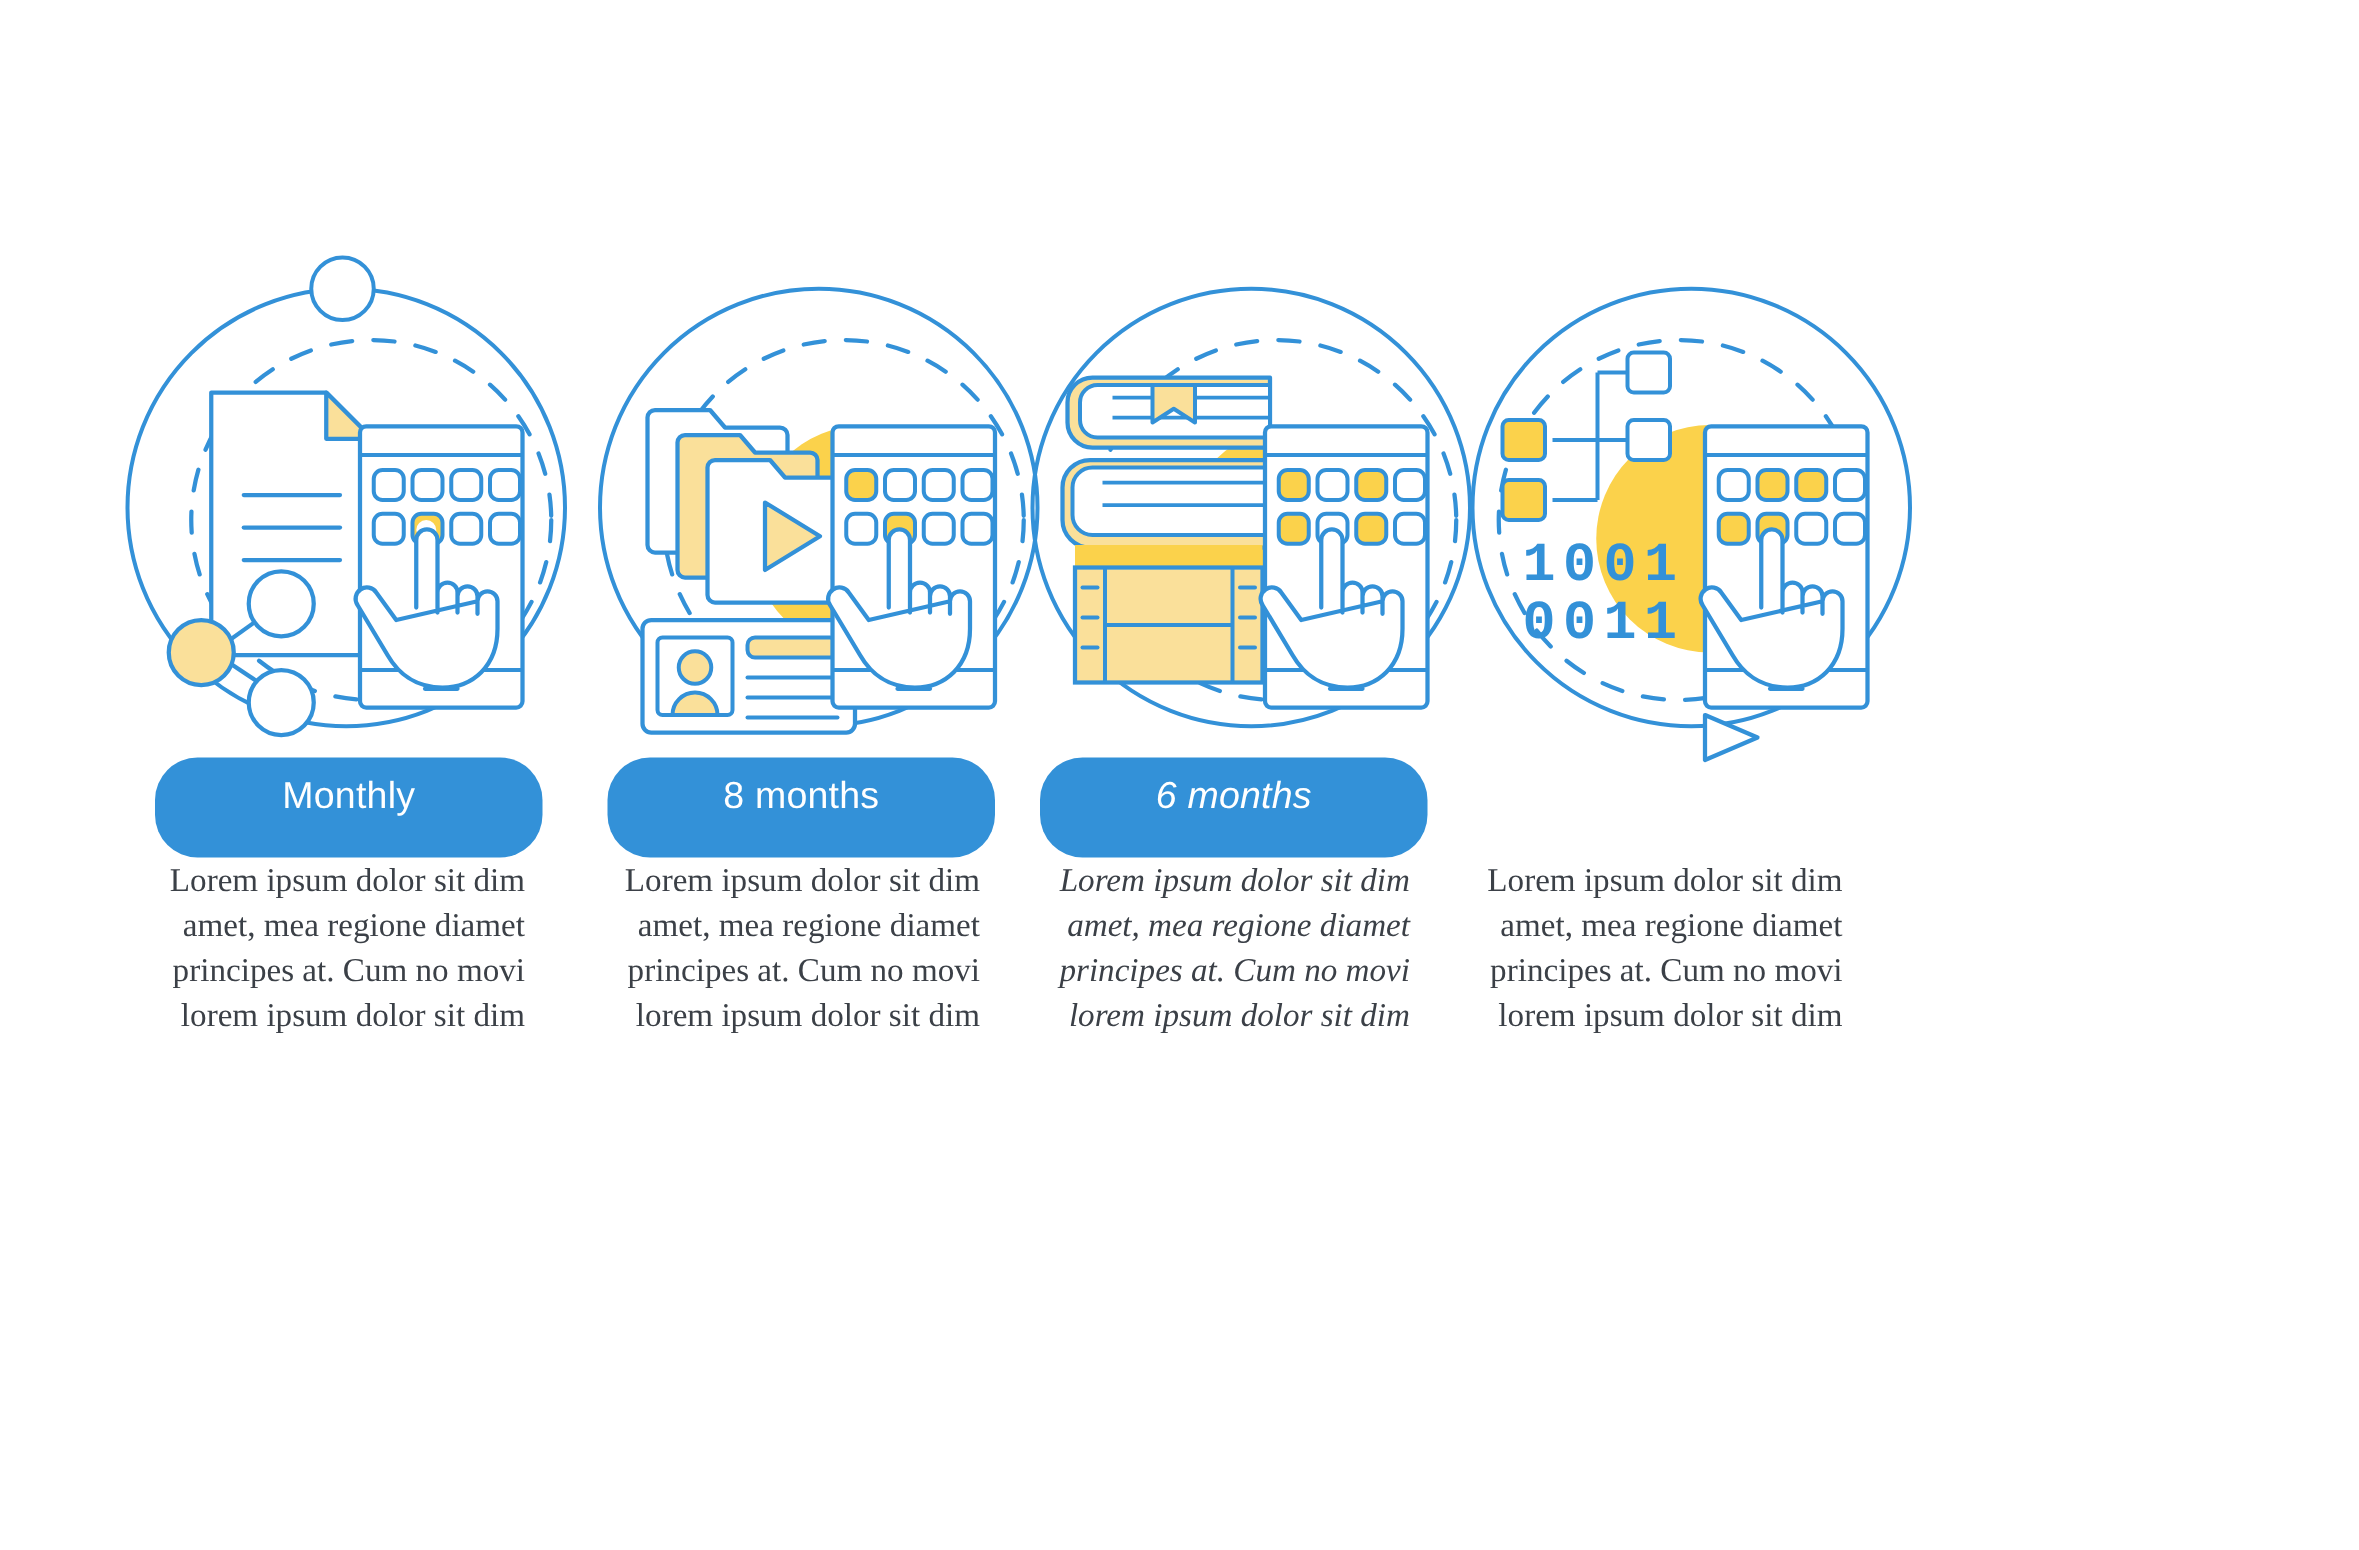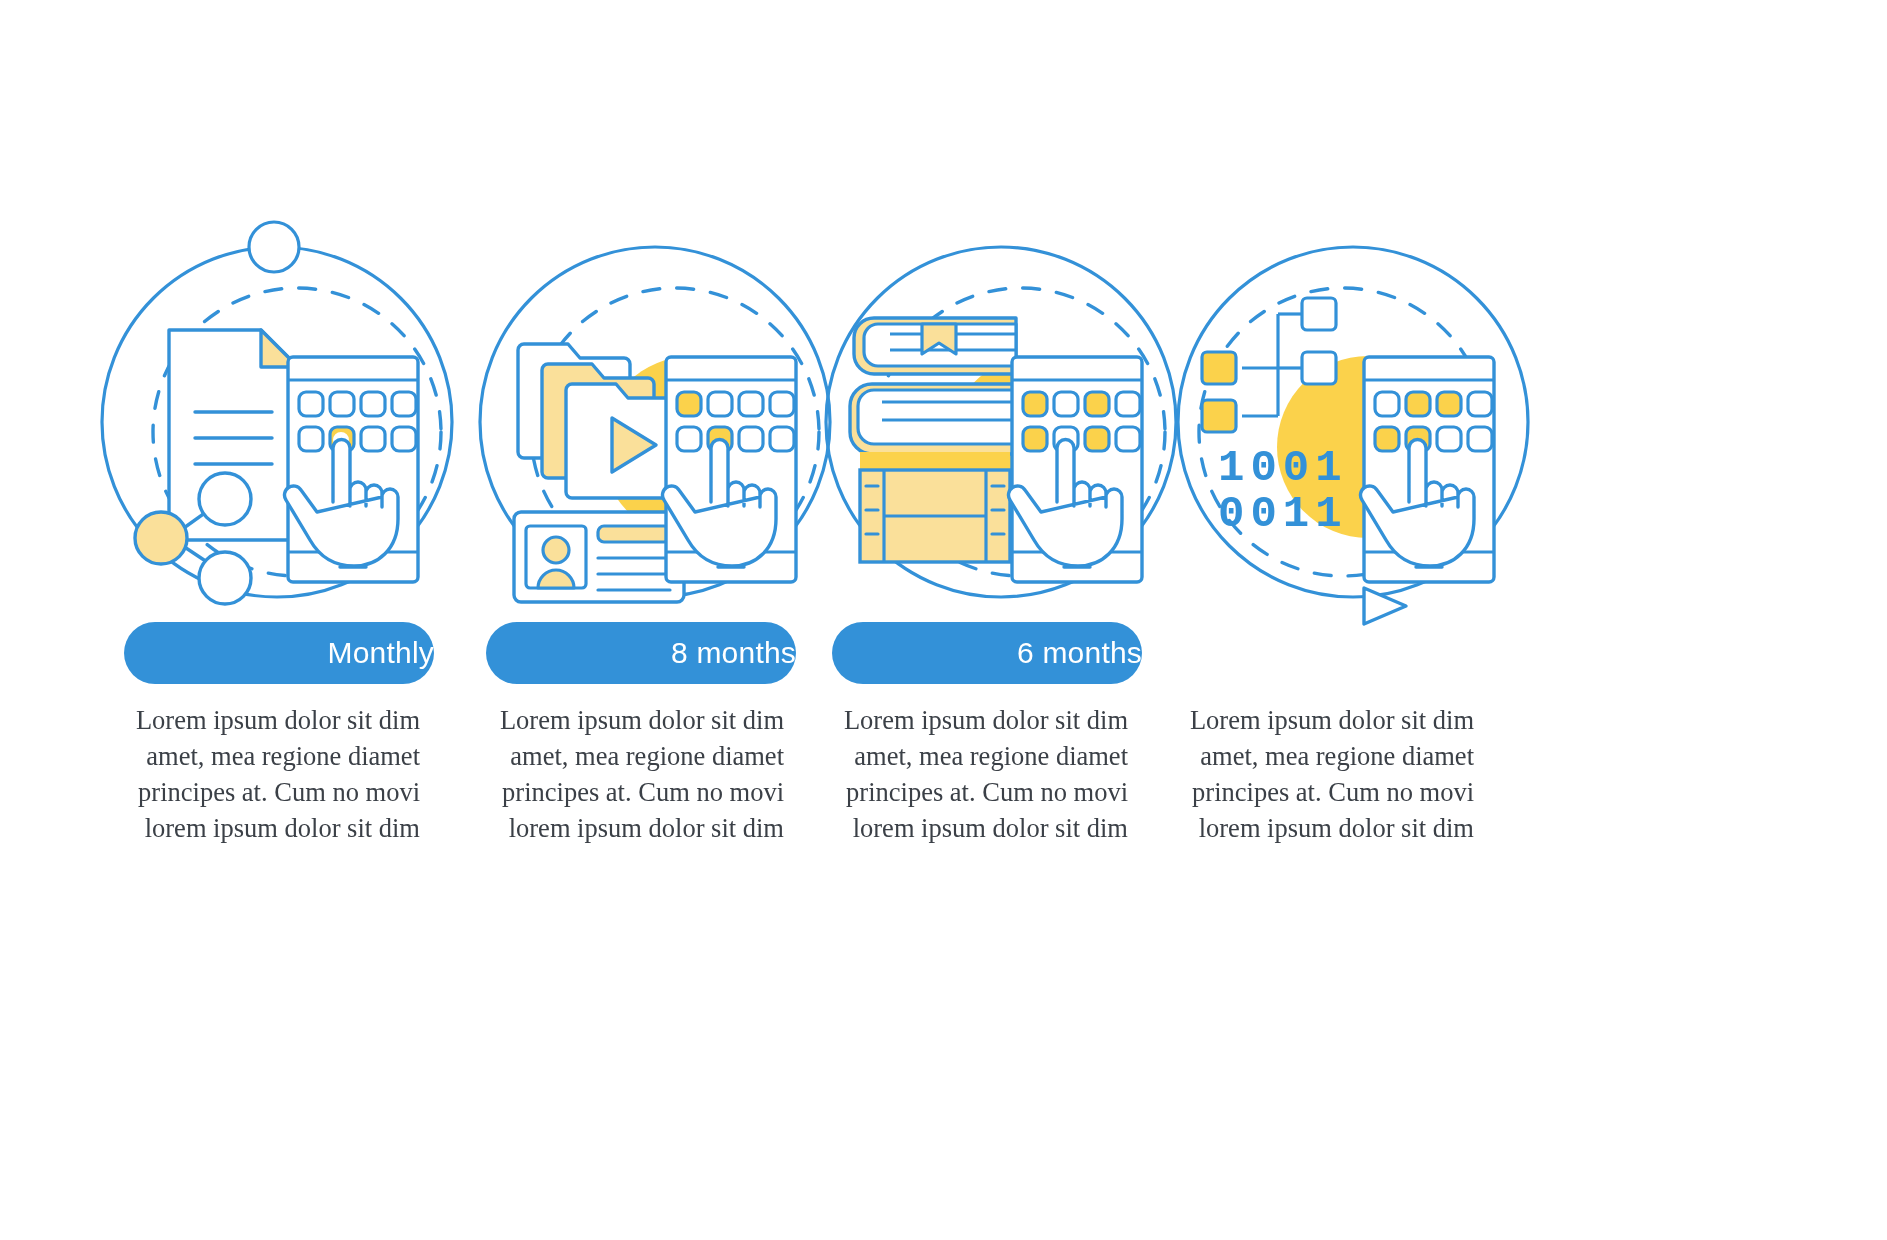--- a/index.html
+++ b/index.html
@@ -25,47 +25,47 @@
   .steps-row {
     position: absolute;
     left: 0;
     top: 0;
     width: 1887px;
     height: 1240px;
   }
 
   .step {
     position: absolute;
-    top: 240px;
+    top: 224px;
     width: 440px;
     height: 760px;
   }
   .step-0 { left: 92px; }
   .step-1 { left: 470px; }
-  .step-2 { left: 816px; }
+  .step-2 { left: 816px; font-style: italic; }
   .step-3 { left: 1168px; }
 
   .icon-stage {
     position: relative;
     width: 440px;
     height: 420px;
   }
 
   .pill {
     position: absolute;
     top: 382px;
     left: 32px;
     width: 310px;
-    height: 62px;
+    height: 80px;
     background: #3391d8;
     border-radius: 34px;
     color: #ffffff;
     font-size: 30px;
     line-height: 62px;
-    text-align: right;
+    text-align: center;
     letter-spacing: 0.2px;
     font-family: "Liberation Sans", sans-serif;
   }
   .step-1 .pill, .step-2 .pill { left: 16px; }
   .step-3 .pill { left: 6px; }
 
   .desc {
     position: absolute;
     top: 462px;
     left: 28px;

